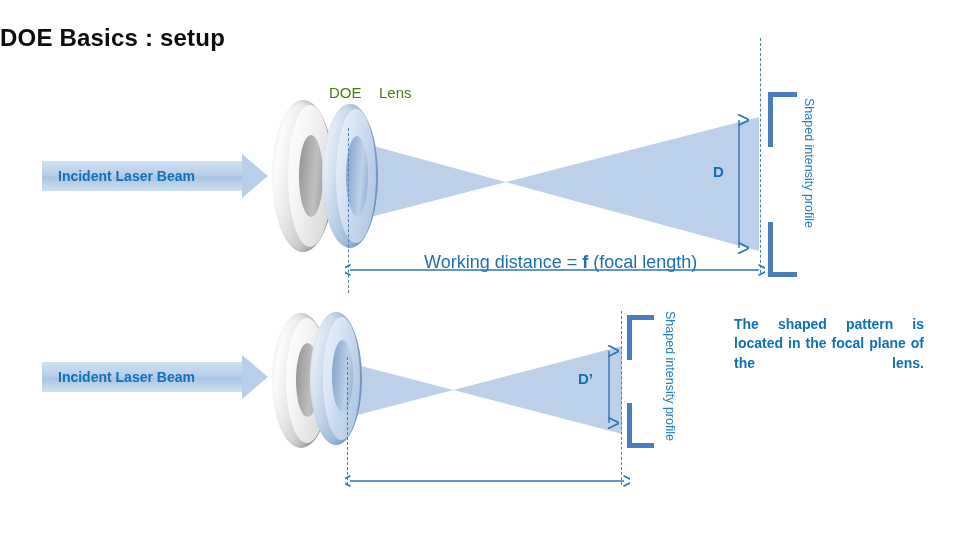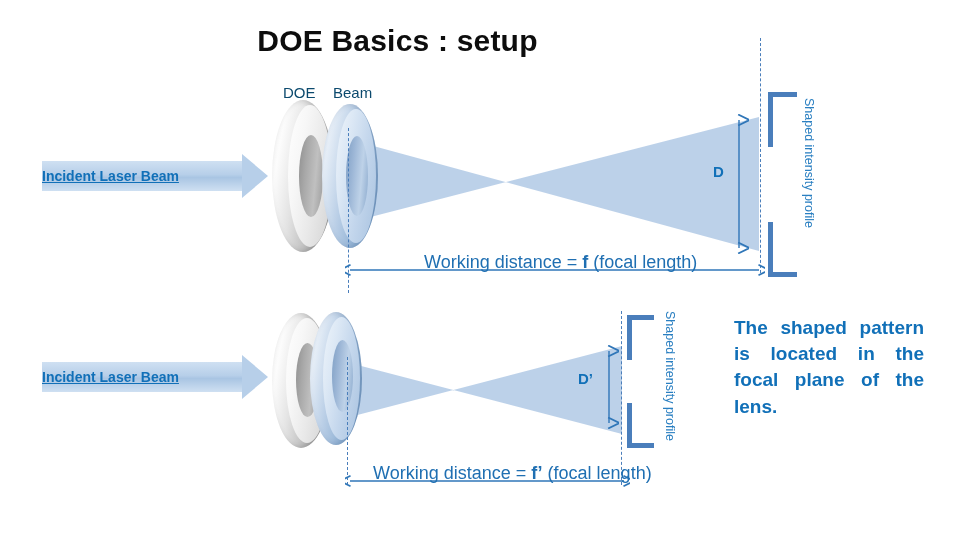--- a/index.html
+++ b/index.html
@@ -9,36 +9,37 @@
     font-family:"Liberation Sans", sans-serif;
     overflow:hidden;
     position:relative;
   }
   .stage{position:absolute;left:0;top:0;width:960px;height:540px;}
 
   
   .title{
     position:absolute;
     left:0;top:24px;width:795px;
-    text-align:center;
-    font-size:30px;
+    text-align:left;
+    font-size:24px;
     font-weight:bold;
     color:#0d0d0d;
     letter-spacing:0.2px;
   }
 
   
   .abs{position:absolute;}
 
   
   .optic-label{
     position:absolute;
     font-size:15px;
-    color:#0c4a6e;
-    white-space:nowrap;
+    color:#4d7c0f;
+    white-space:nowrap;
+    margin-left:46px;
   }
 
   
   .laser-arrow{
     position:absolute;
     display:flex;
     align-items:center;
   }
   .laser-arrow .bar{
     height:30px;
@@ -49,21 +50,21 @@
     width:0;height:0;
     border-top:22px solid transparent;
     border-bottom:22px solid transparent;
     border-left:26px solid #b7cfe9;
   }
   .laser-text{
     color:#1170b8;
     font-weight:bold;
     font-size:14px;
     white-space:nowrap;
-    text-decoration:underline;
+    padding-left:16px;
   }
 
   
   .disc{position:absolute;}
   .doe .outer{
     position:absolute;inset:0;
     border-radius:50%;
     background:linear-gradient(100deg,#f3f3f3 0%,#fcfcfc 18%,#e3e3e3 42%,#b9b9b9 70%,#9e9e9e 88%,#bdbdbd 100%);
     box-shadow:inset -3px 0 6px rgba(0,0,0,.18);
   }
@@ -121,41 +122,41 @@
     white-space:nowrap;
     transform-origin:left top;
     transform:rotate(90deg);
   }
 
   
   .note{
     position:absolute;
     color:#1170b8;
     font-weight:bold;
-    font-size:19px;
+    font-size:14px;
     line-height:1.38;
     text-align:justify;
     text-align-last:justify;
   }
   .note.last{ text-align-last:left; }
 
   
   .brk{position:absolute;}
 </style>
 </head>
 <body>
 
 <div class="stage">
 
   <div class="title">DOE Basics : setup</div>
 
   <div class="abs" style="left:0;top:0;width:960px;height:295px;">
 
     <div class="optic-label" style="left:283px;top:84px;">DOE</div>
-    <div class="optic-label" style="left:333px;top:84px;">Beam</div>
+    <div class="optic-label" style="left:333px;top:84px;">Lens</div>
 
     <div class="laser-arrow" style="left:42px;top:154px;">
       <div class="bar" style="width:200px;">
         <span class="laser-text">Incident Laser Beam</span>
       </div>
       <div class="head"></div>
     </div>
 
     <svg class="cone" width="420" height="160" style="left:355px;top:105px;">
       <polygon points="0,36 0,116 404,12 404,146" fill="#b8cfe8" opacity="0.95"></polygon>
@@ -260,23 +261,20 @@
       <defs>
         <marker id="mL2" markerWidth="10" markerHeight="10" refX="8.6" refY="5" orient="auto">
           <path d="M9,1 L1,5 L9,9" stroke="#2f76b8" stroke-width="1.3" fill="none"></path>
         </marker>
         <marker id="mR2" markerWidth="10" markerHeight="10" refX="1.4" refY="5" orient="auto">
           <path d="M1,1 L9,5 L1,9" stroke="#2f76b8" stroke-width="1.3" fill="none"></path>
         </marker>
       </defs>
       <line x1="5" y1="8" x2="279" y2="8" stroke="#2f76b8" stroke-width="1.3" marker-start="url(#mL2)" marker-end="url(#mR2)"></line>
     </svg>
-    <div class="measure-text" style="left:373px;top:168px;">
-      <span>Working  distance = </span><b>f’</b><span> (focal length)</span>
-    </div>
 
     <div class="brk" style="left:627px;top:20px;width:22px;height:40px;border-left:5px solid #4a7ebb;border-top:5px solid #4a7ebb;"></div>
     <div class="brk" style="left:627px;top:108px;width:22px;height:40px;border-left:5px solid #4a7ebb;border-bottom:5px solid #4a7ebb;"></div>
     <div class="vlabel" style="left:677px;top:16px;">Shaped intensity profile</div>
   </div>
 
   <div class="note" style="left:734px;top:315px;width:190px;">The shaped pattern is located in the focal plane of the lens.</div>
 
 
 </div>

